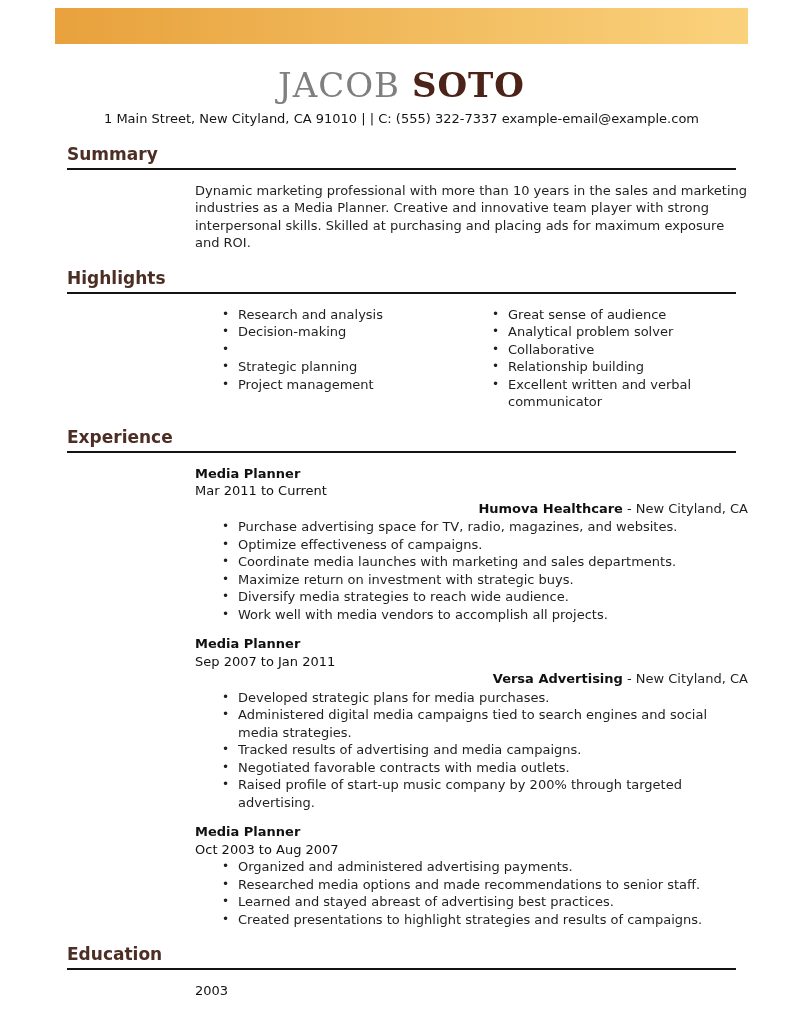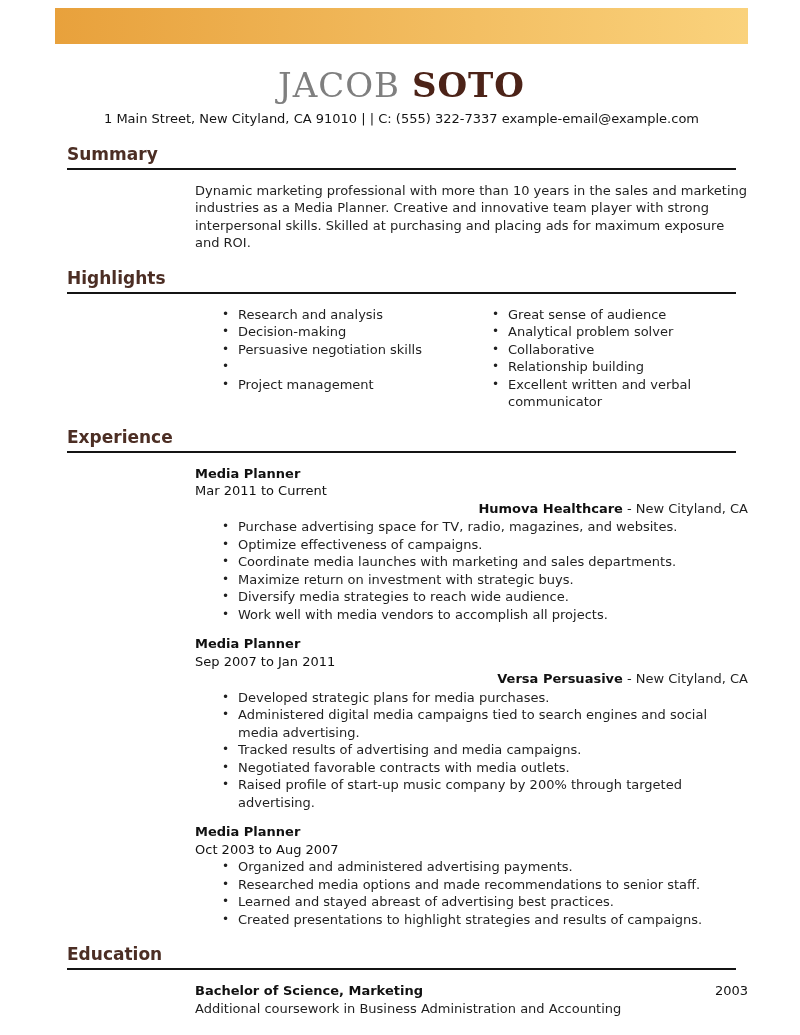--- a/index.html
+++ b/index.html
@@ -98,24 +98,24 @@
           <li class="bullet-row">
               <span class="dot">•</span>
               <span class="bullet-text">Research and analysis</span>
             </li>
           <li class="bullet-row">
               <span class="dot">•</span>
               <span class="bullet-text">Decision-making</span>
             </li>
           <li class="bullet-row">
               <span class="dot">•</span>
-              <span class="bullet-text">Persuasive negotiation skills</span>
-            </li>
-          <li class="bullet-row">
-              <span class="dot">•</span>
+            </li>
+          <li class="bullet-row">
+              <span class="dot">•</span>
+              <span class="bullet-text">Strategic planning</span>
             </li>
           <li class="bullet-row">
               <span class="dot">•</span>
               <span class="bullet-text">Project management</span>
             </li>
         </ul>
         <ul class="hl-col right">
           <li class="bullet-row">
               <span class="dot">•</span>
               <span class="bullet-text">Great sense of audience</span>
@@ -180,30 +180,30 @@
             </div>
         </div>
       </div>
 
       <div class="job">
         <div class="job-header">
           <span class="job-title">Media Planner</span>
           <span class="job-dates">Sep 2007 to Jan 2011</span>
         </div>
         <div class="job-company">
-          <span class="company-name">Versa Persuasive</span><span class="company-location">- New Cityland, CA</span>
+          <span class="company-name">Versa Advertising</span><span class="company-location">- New Cityland, CA</span>
         </div>
         <div class="bullets">
           <div class="bullet-row">
               <span class="dot">•</span>
               <span class="bullet-text">Developed strategic plans for media purchases.</span>
             </div>
           <div class="bullet-row">
               <span class="dot">•</span>
-              <span class="bullet-text">Administered digital media campaigns tied to search engines and social media advertising.</span>
+              <span class="bullet-text">Administered digital media campaigns tied to search engines and social media strategies.</span>
             </div>
           <div class="bullet-row">
               <span class="dot">•</span>
               <span class="bullet-text">Tracked results of advertising and media campaigns.</span>
             </div>
           <div class="bullet-row">
               <span class="dot">•</span>
               <span class="bullet-text">Negotiated favorable contracts with media outlets.</span>
             </div>
           <div class="bullet-row">
@@ -239,21 +239,19 @@
       </div>
 
     </div>
   </section>
 
   <section class="section">
     <h2 class="section-title">Education</h2>
     <div class="section-body">
       <div class="edu-block">
         <div class="edu-header">
-          <span class="degree">Bachelor of Science, Marketing</span>
           <span class="edu-year">2003</span>
         </div>
-        <div class="edu-line">Additional coursework in Business Administration and Accounting</div>
       </div>
     </div>
   </section>
 
 </div>
 
 </body></html>

